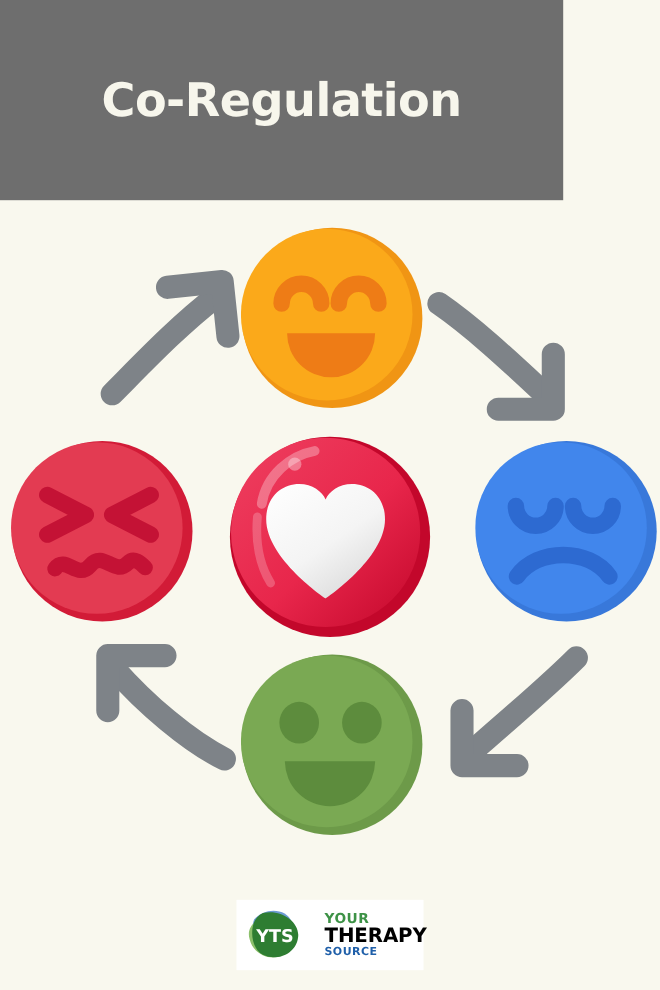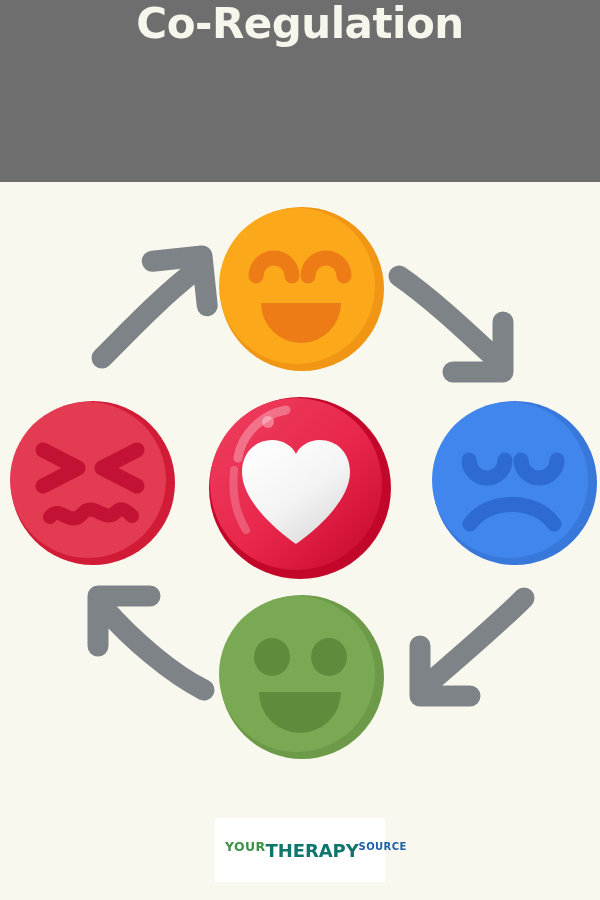--- a/index.html
+++ b/index.html
@@ -14,26 +14,26 @@
     position:relative;
     width:600px;height:900px;
     background:#F9F8EE;
     overflow:hidden;
   }
 
   
   #header{
     position:absolute;
     left:0;top:0;
-    width:600px;height:182px;
+    width:512px;height:182px;
     background:#6E6E6E;
     display:flex;
     flex-direction:column;
     align-items:center;
-    justify-content:flex-start;
+    justify-content:center;
   }
   .title-line{
     color:#F7F6EC;
     font-family:"DejaVu Sans", sans-serif;
     font-weight:bold;
     letter-spacing:-0.5px;
     line-height:1.12;
     text-align:center;
     white-space:nowrap;
   }
@@ -72,35 +72,35 @@
     left:215px;top:818px;
     width:170px;height:64px;
     background:#FFFFFF;
     display:flex;
     align-items:center;
     padding-left:6px;
     box-sizing:border-box;
   }
   #logo-mark{width:58px;height:52px;flex:0 0 58px;}
   #logo-text{
-    margin-left:4px;
+    margin-left:16px;
     display:flex;
-    flex-direction:row;
+    flex-direction:column;
     justify-content:center;
     line-height:1.0;
   }
   #logo-your{
     color:#3D9246;
     font-family:"DejaVu Sans", sans-serif;
     font-weight:bold;
     font-size:12.5px;
     letter-spacing:0.4px;
   }
   #logo-therapy{
-    color:#0f766e;
+    color:#000000;
     font-family:"DejaVu Sans", sans-serif;
     font-weight:bold;
     font-size:18px;
     letter-spacing:-0.1px;
     margin-top:1px;
   }
   #logo-source{
     color:#1F5FA9;
     font-family:"DejaVu Sans", sans-serif;
     font-weight:bold;
@@ -212,20 +212,28 @@
                  C 34 56, 48 44, 64 44
                  C 76 44, 85 51, 88 58
                  C 91 51, 100 44, 112 44
                  C 128 44, 142 56, 142 76
                  C 142 112, 88 148, 88 148 Z" fill="url(#heartGrad)"></path>
       </svg>
     </div>
   </div>
 
   <div id="logo-box">
+    <div id="logo-mark">
+      <svg viewBox="0 0 58 52" width="58" height="52">
+        <path d="M10 12 C 20 0, 40 2, 44 14 C 48 26, 40 36, 28 38 C 14 40, 4 28, 10 12 Z" fill="#6C9BD2"></path>
+        <path d="M6 30 C 2 18, 14 8, 26 12 C 40 16, 46 32, 38 42 C 30 51, 10 46, 6 30 Z" fill="#8CC06B"></path>
+        <path d="M18 6 C 34 2, 52 14, 50 28 C 48 44, 30 50, 18 44 C 6 38, 4 12, 18 6 Z" fill="#2E7D32"></path>
+        <text x="29" y="32" text-anchor="middle" font-family="DejaVu Sans, sans-serif" font-size="16" font-weight="bold" fill="#FFFFFF">YTS</text>
+      </svg>
+    </div>
     <div id="logo-text">
       <div id="logo-your">YOUR</div>
       <div id="logo-therapy">THERAPY</div>
       <div id="logo-source">SOURCE</div>
     </div>
   </div>
 
 </div>
 
 </body></html>

